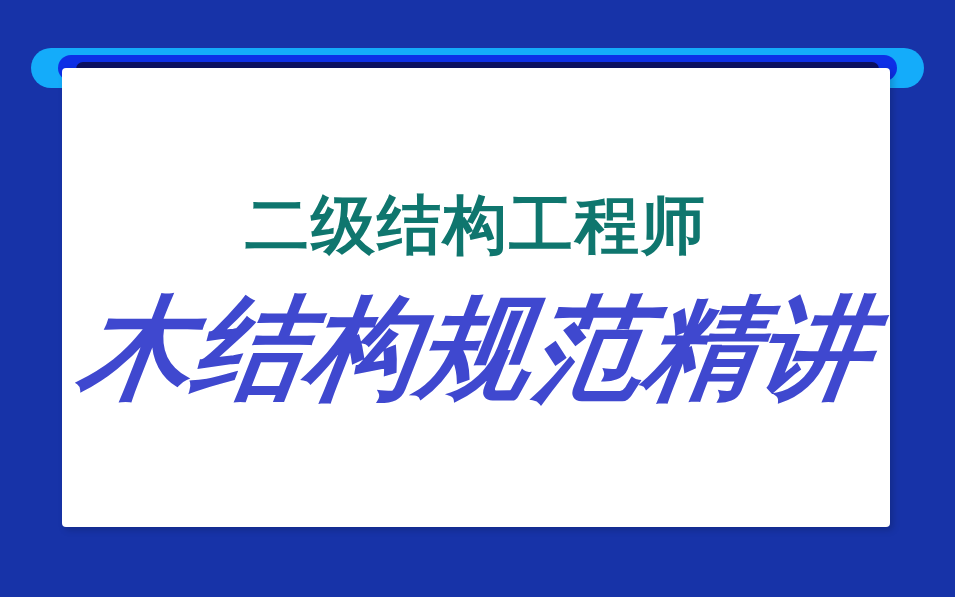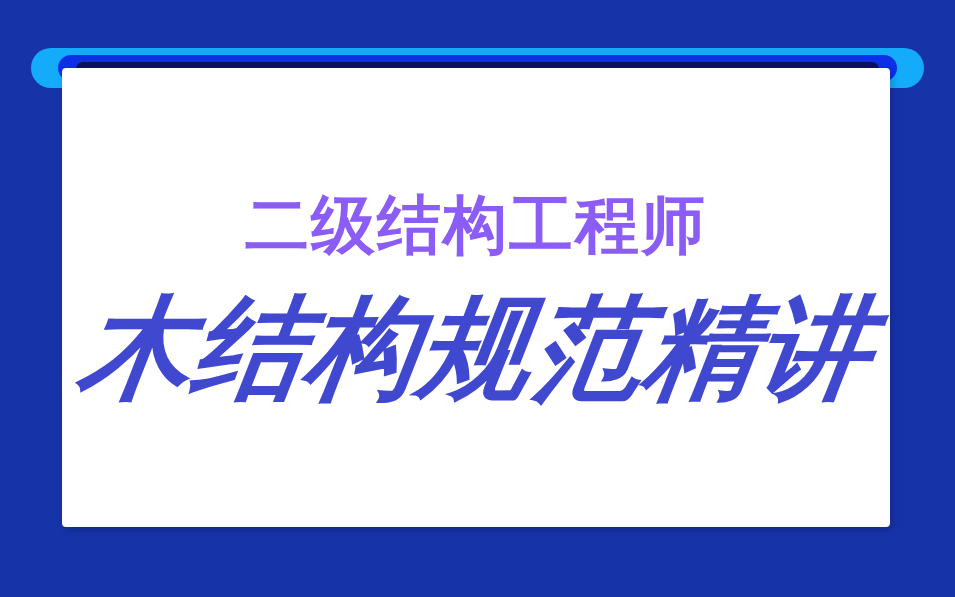--- a/index.html
+++ b/index.html
@@ -65,21 +65,21 @@
     z-index: 5;
   }
 
   
   .title-primary {
     position: absolute;
     left: 0;
     top: 125px;
     width: 828px;
     text-align: center;
-    color: #8b5cf6;
+    color: #0f766e;
     font-family: "DejaVu Sans", "Liberation Sans", sans-serif;
     font-size: 64px;
     font-weight: bold;
     letter-spacing: 2px;
     line-height: 1;
     white-space: nowrap;
   }
 
   .title-secondary {
     position: absolute;

